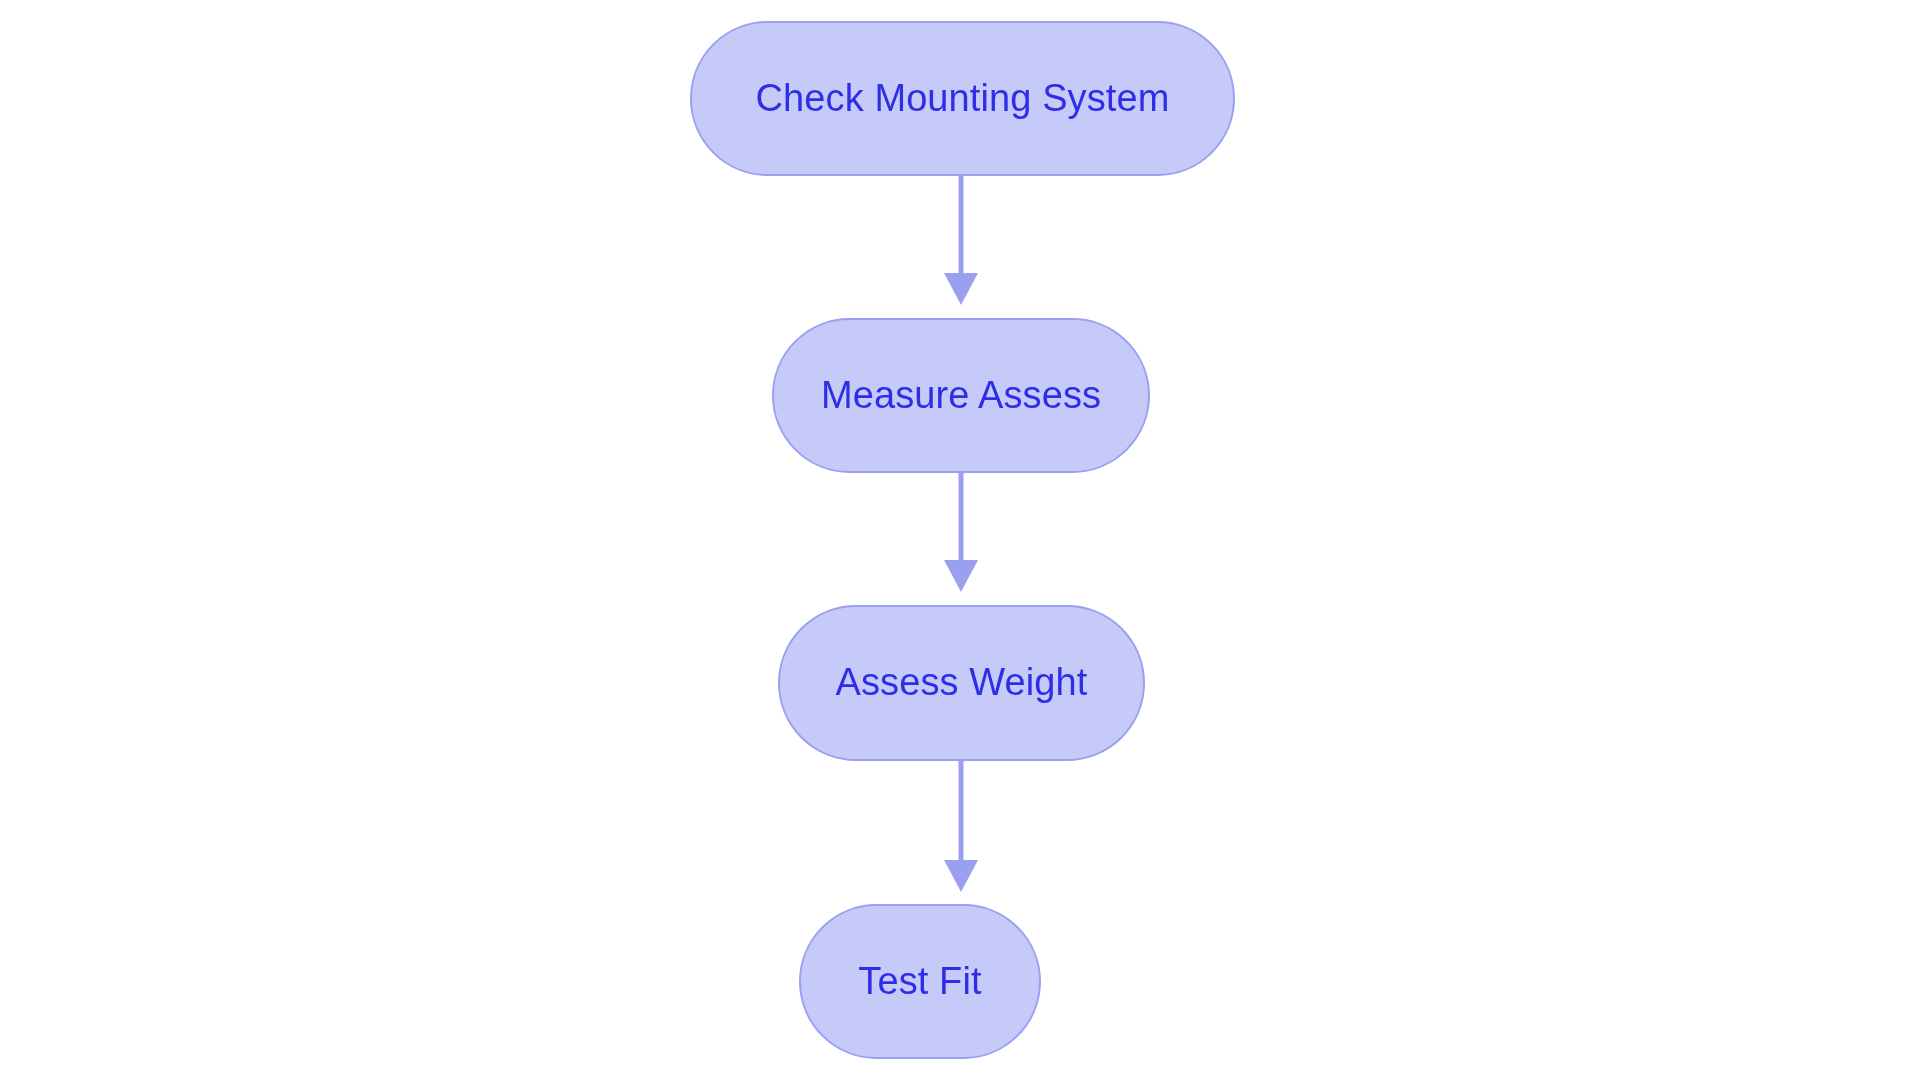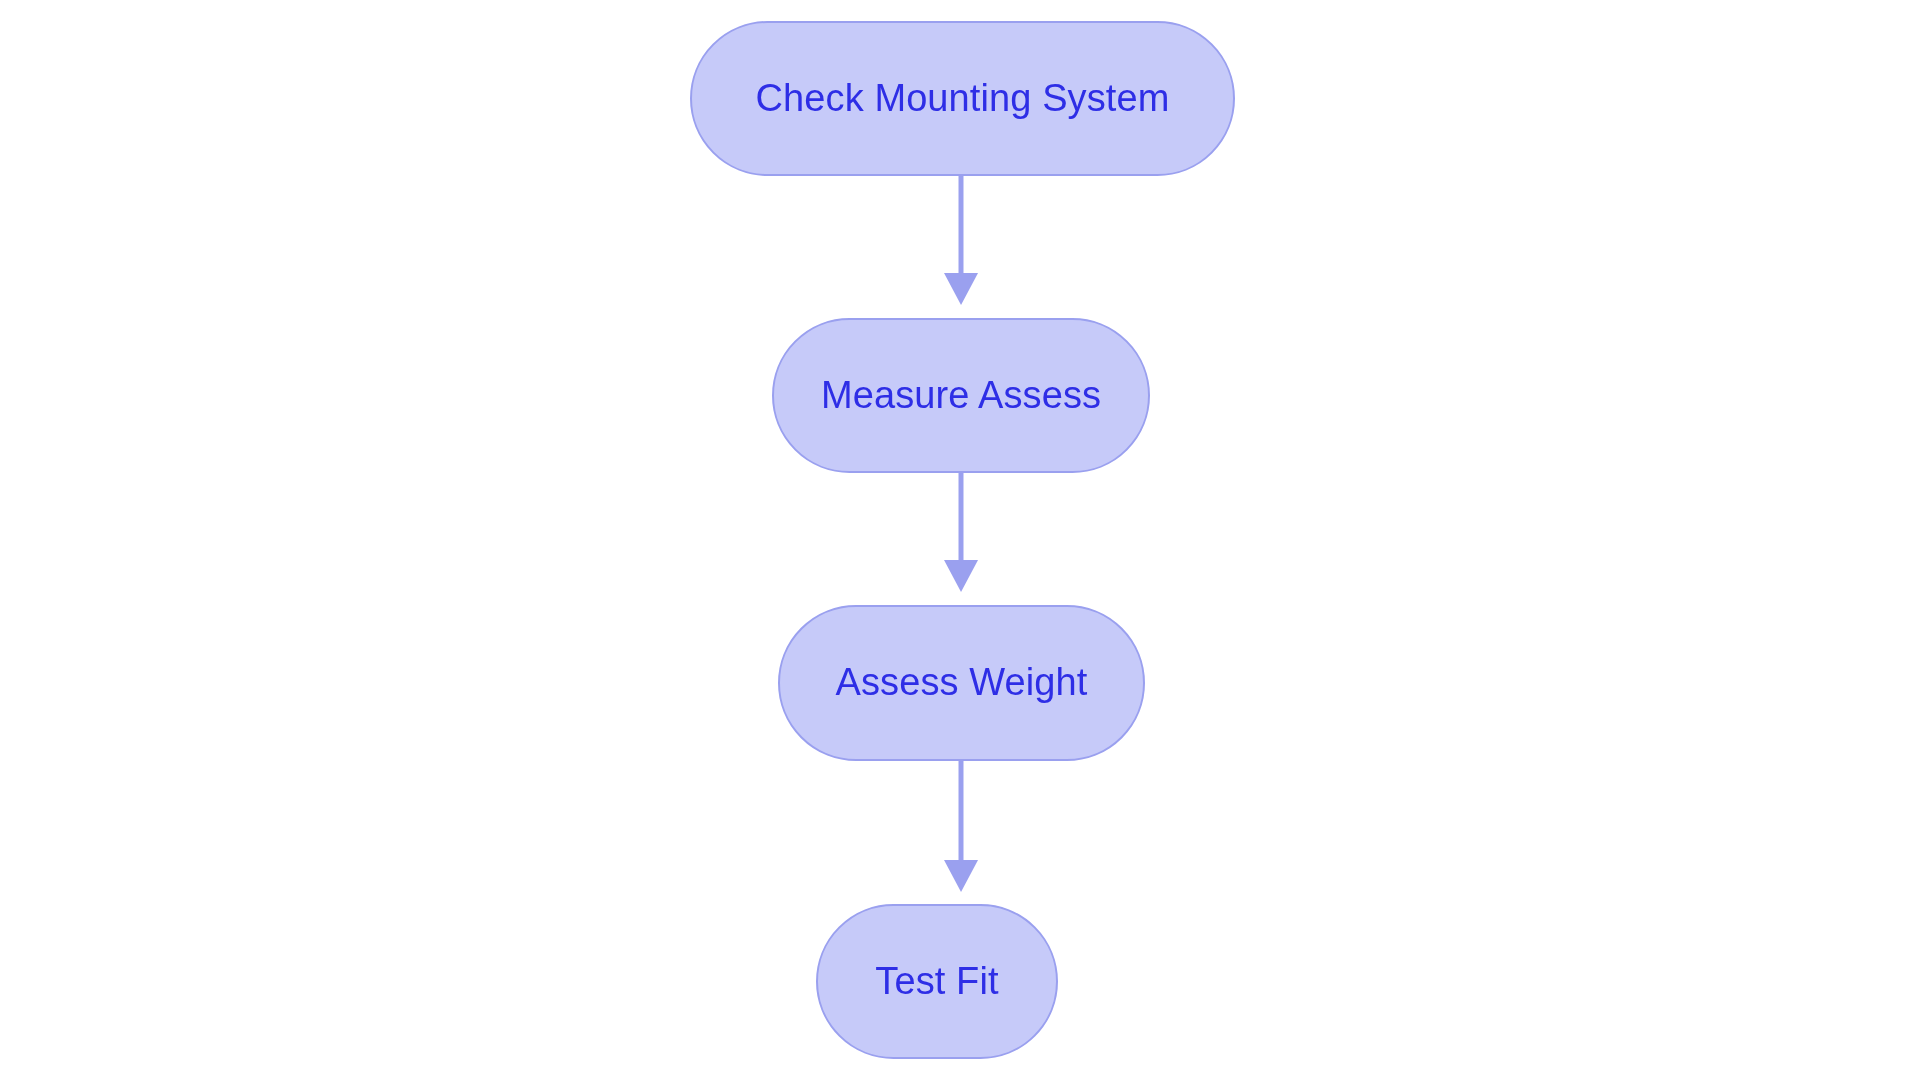--- a/index.html
+++ b/index.html
@@ -89,17 +89,17 @@
   </div>
 
   <div class="flow-node" style="left:772px; top:318px; width:378px; height:155px; border-radius:78px;">
     <span class="node-label">Measure Assess</span>
   </div>
 
   <div class="flow-node" style="left:778px; top:605px; width:367px; height:156px; border-radius:78px;align-items:center;">
     <span class="node-label">Assess Weight</span>
   </div>
 
-  <div class="flow-node" style="left:816px; top:904px; width:242px; height:155px; border-radius:78px;">
+  <div class="flow-node" style="left:799px; top:904px; width:242px; height:155px; border-radius:78px;">
     <span class="node-label">Test Fit</span>
   </div>
 
 </div>
 
 </body></html>

